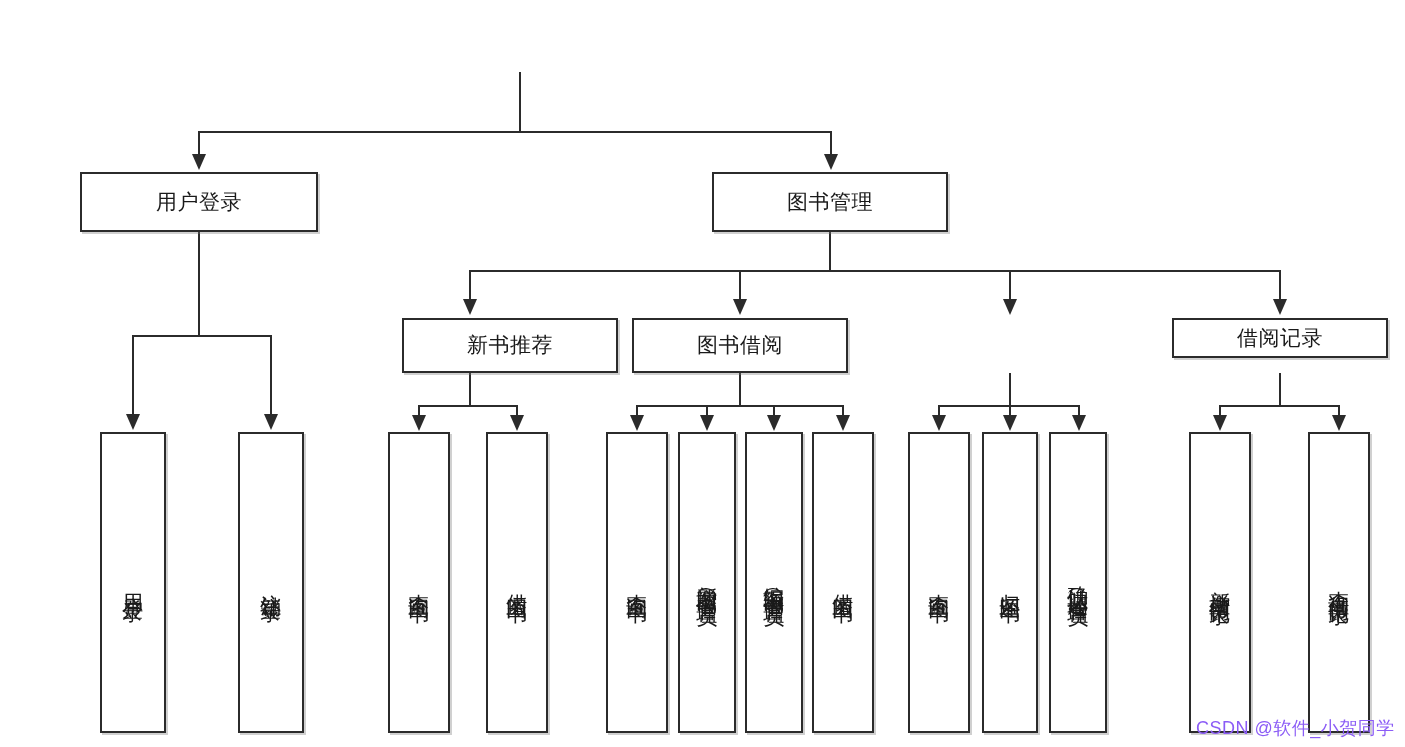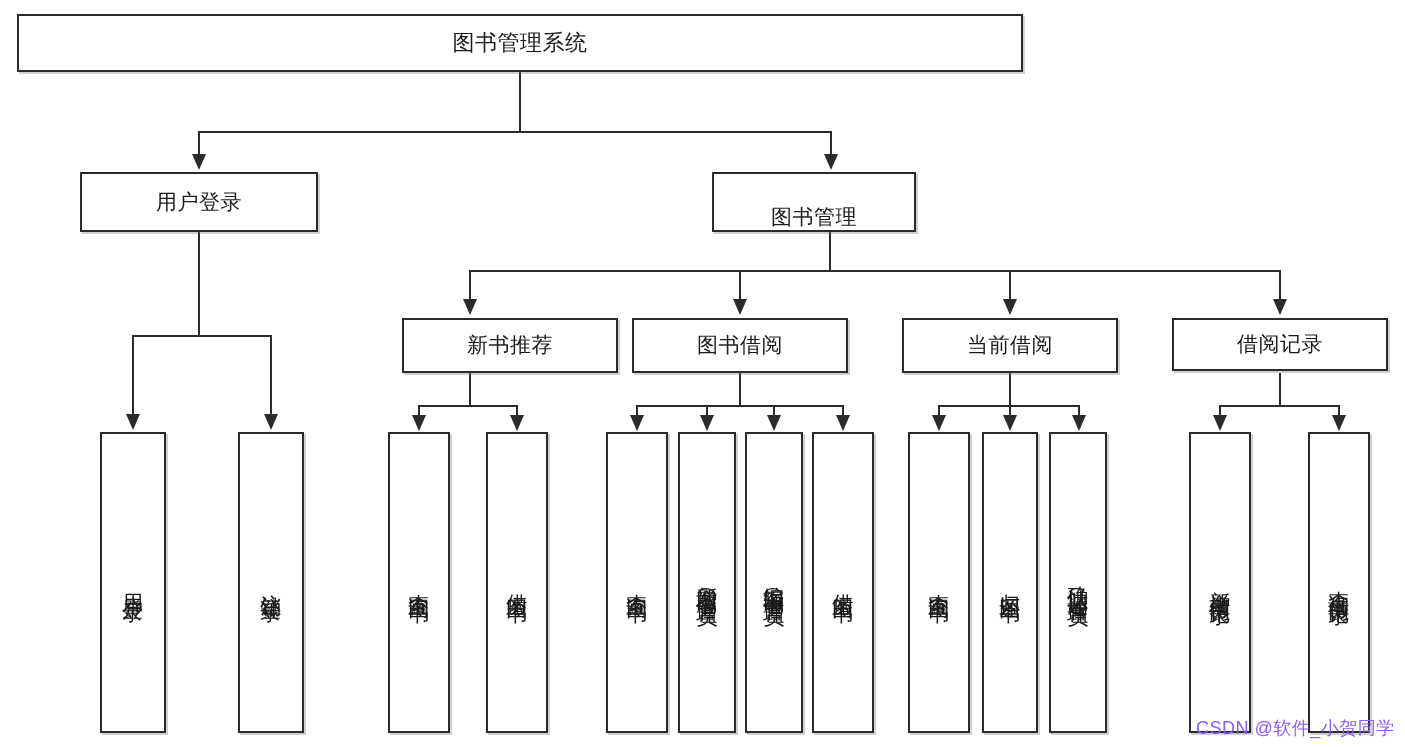--- a/index.html
+++ b/index.html
@@ -136,41 +136,35 @@
   <div class="conn v" style="left:1078px; top:405px; height:12px;"></div>
   <div class="arrow" style="left:1072px; top:415px;"></div>
 
   <div class="conn v" style="left:1279px; top:373px; height:33px;"></div>
   <div class="conn h" style="left:1219px; top:405px; width:120px;"></div>
   <div class="conn v" style="left:1219px; top:405px; height:12px;"></div>
   <div class="arrow" style="left:1213px; top:415px;"></div>
   <div class="conn v" style="left:1338px; top:405px; height:12px;"></div>
   <div class="arrow" style="left:1332px; top:415px;"></div>
 
-  <div class="node root" style="left:17px; top:14px; width:1006px; height:58px;">
-    <span class="label">图书管理系统</span>
-  </div>
 
   <div class="node branch" style="left:80px; top:172px; width:238px; height:60px;">
     <span class="label">用户登录</span>
   </div>
-  <div class="node branch" style="left:712px; top:172px; width:204px; height:60px;align-items:flex-end;">
+  <div class="node branch" style="left:712px; top:172px; width:236px; height:60px;">
     <span class="label">图书管理</span>
   </div>
 
   <div class="node branch" style="left:362px; top:318px; width:216px; height:55px;margin-left:40px;">
     <span class="label">新书推荐</span>
   </div>
   <div class="node branch" style="left:632px; top:318px; width:216px; height:55px;">
     <span class="label">图书借阅</span>
   </div>
-  <div class="node branch" style="left:902px; top:318px; width:216px; height:55px;">
-    <span class="label">当前借阅</span>
-  </div>
-  <div class="node branch" style="left:1172px; top:318px; width:216px; height:53px;">
+  <div class="node branch" style="left:1172px; top:318px; width:216px; height:40px;">
     <span class="label">借阅记录</span>
   </div>
 
   <div class="node leaf" style="left:100px; top:432px; width:66px; height:301px;">
     <span class="label">用户登录</span>
   </div>
   <div class="node leaf" style="left:238px; top:432px; width:66px; height:301px;">
     <span class="label">注销登录</span>
   </div>
 

